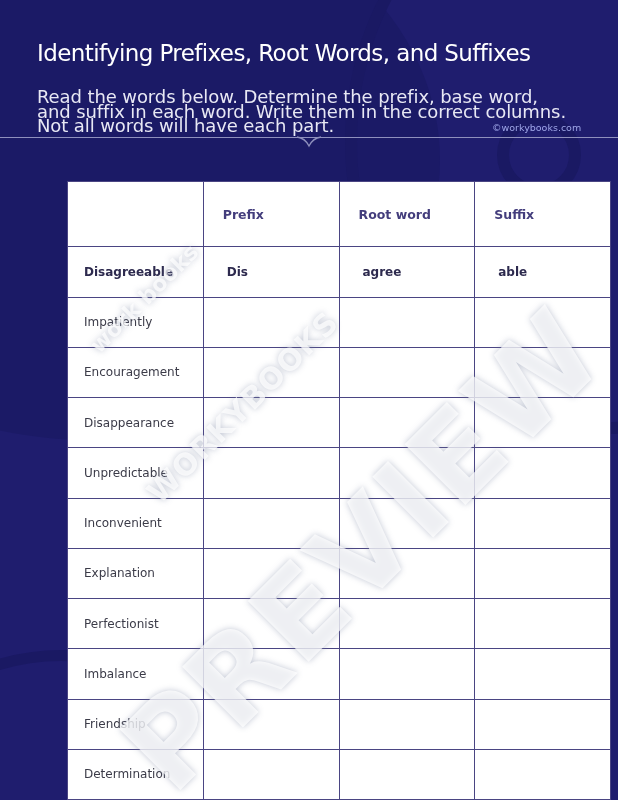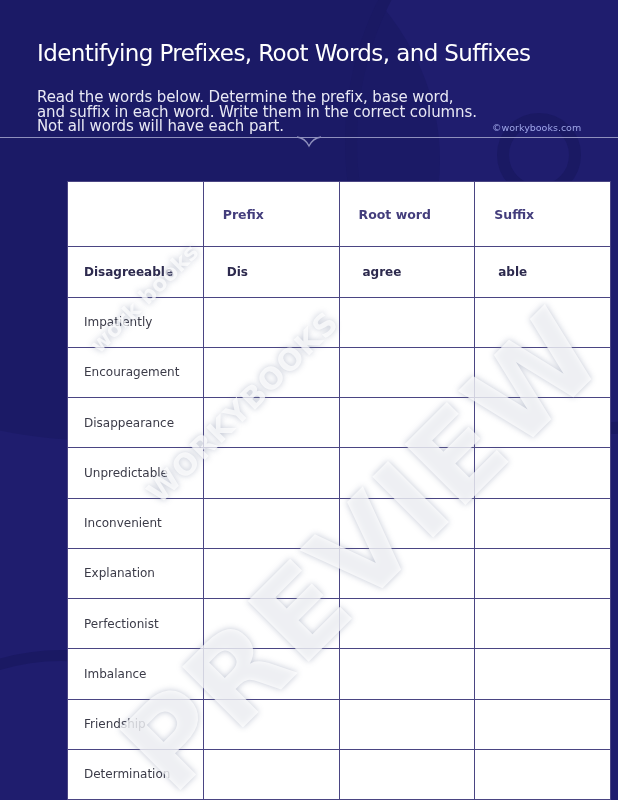--- a/index.html
+++ b/index.html
@@ -1,19 +1,19 @@
 <!DOCTYPE html>
 <html><head>
 <meta charset="utf-8">
 <style>
   html,body{margin:0;padding:0;}
   body{width:618px;height:800px;position:relative;overflow:hidden;background:#1f1d6e;font-family:"DejaVu Sans",sans-serif;}
   .bg-shape{position:absolute;border-radius:50%;pointer-events:none;}
   .title{position:absolute;left:37px;top:40px;margin:0;color:#fff;font-family:"DejaVu Sans",sans-serif;font-weight:normal;font-size:23px;letter-spacing:-0.6px;}
-  .instructions{position:absolute;left:37px;top:90px;color:#e8e8f4;font-size:15px;line-height:14.5px;letter-spacing:-0.1px;}
+  .instructions{position:absolute;left:37px;top:90px;color:#e8e8f4;font-size:18px;line-height:14.5px;letter-spacing:-0.1px;}
   .instructions div{white-space:nowrap;}
   .credit{position:absolute;left:492px;top:122px;color:#9fa6e8;font-size:9.5px;}
   .divider{position:absolute;left:0;top:137px;width:618px;height:1px;background:#8f90bd;}
   .divider-notch{position:absolute;left:297px;top:133px;width:24px;height:18px;}
   table.grid{position:absolute;left:37px;top:181px;width:544px;height:619px;border-collapse:collapse;background:#fff;table-layout:fixed;margin-left:30px;}
   table.grid td, table.grid th{border:1.3px solid #4a4583;padding:0 0 0 16px;text-align:left;vertical-align:middle;color:#3a3570;font-size:12px;}
   table.grid th{font-weight:bold;padding-left:19px;height:55px;font-size:12.5px;color:#433d7c;}
   table.grid td{height:42px;}
   table.grid td.word{color:#3b3b48;}
   table.grid tr.example td{font-weight:bold;color:#2d2a4e;padding-left:23px;}

